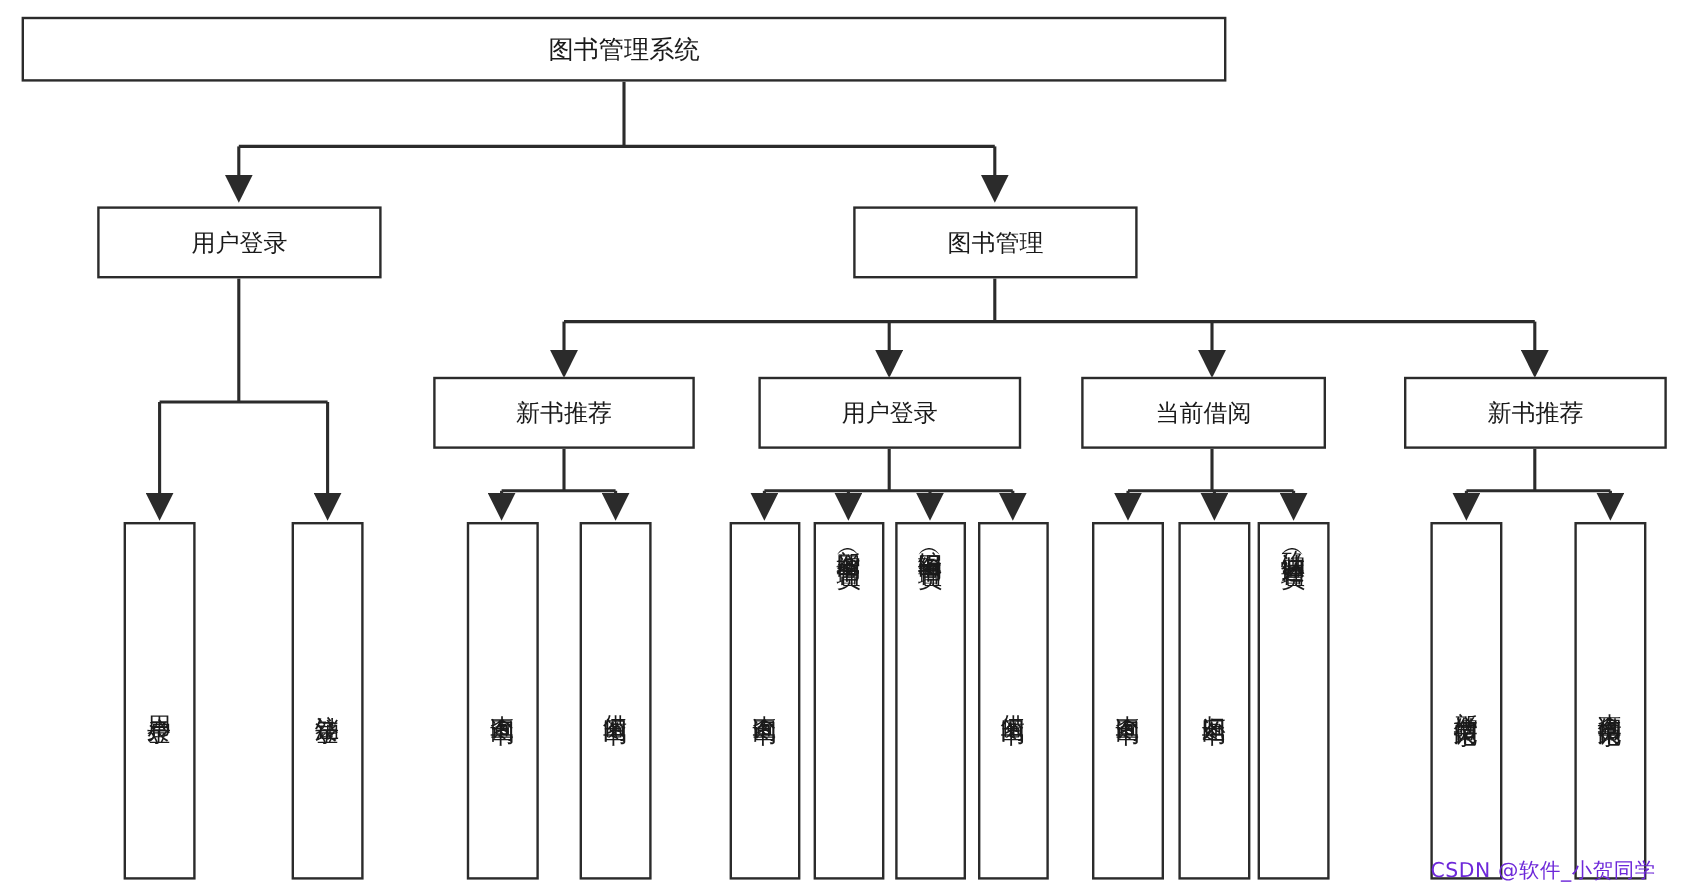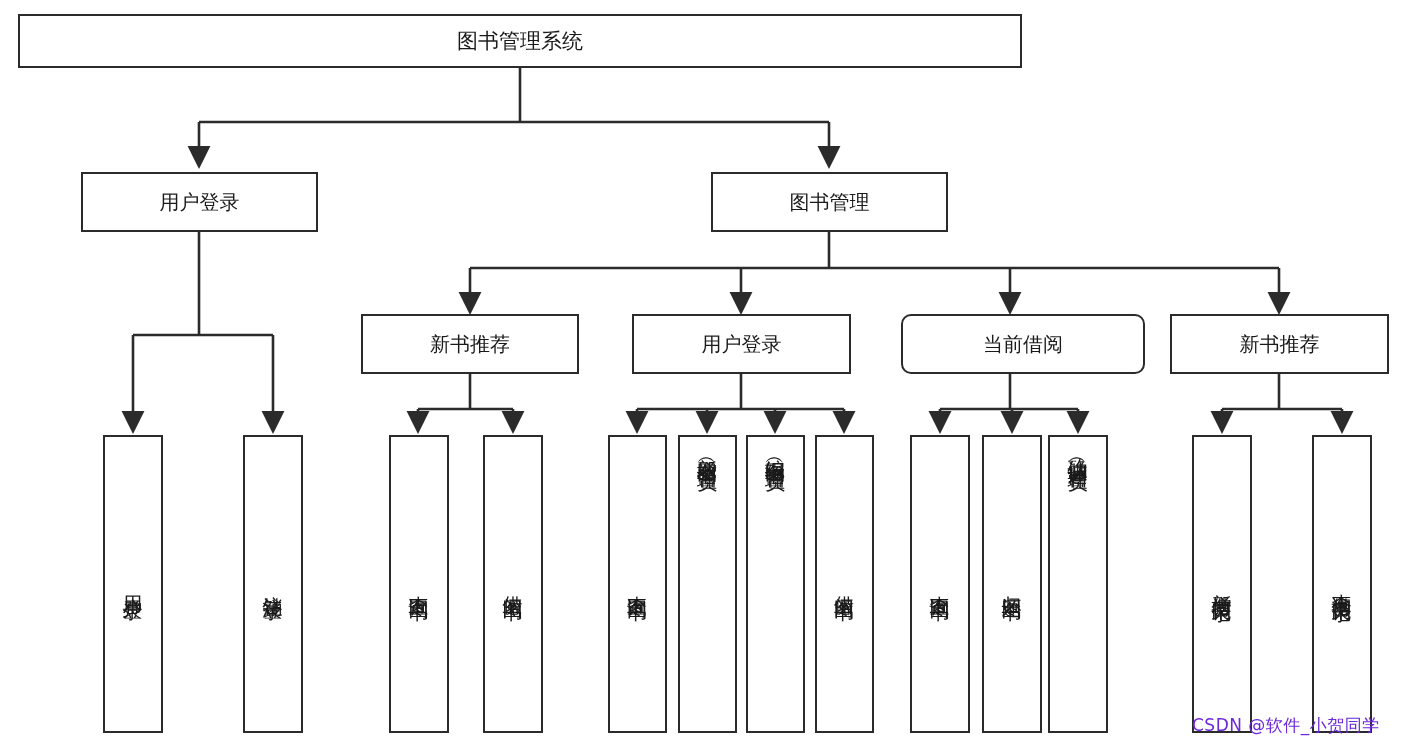--- a/index.html
+++ b/index.html
@@ -133,21 +133,21 @@
   <div class="node mid" style="left:711px; top:172px; width:237px; height:60px;">
     <span>图书管理</span>
   </div>
 
   <div class="node mid" style="left:361px; top:314px; width:218px; height:60px;">
     <span>新书推荐</span>
   </div>
   <div class="node mid" style="left:632px; top:314px; width:219px; height:60px;">
     <span>用户登录</span>
   </div>
-  <div class="node mid" style="left:901px; top:314px; width:244px; height:60px;border-radius:10px;">
+  <div class="node mid" style="left:901px; top:314px; width:204px; height:60px;">
     <span>当前借阅</span>
   </div>
   <div class="node mid" style="left:1170px; top:314px; width:219px; height:60px;">
     <span>新书推荐</span>
   </div>
 
   <div class="node leaf center-v" style="left:103px; top:435px; width:60px; height:298px;">
     <span class="vtext">用户登录</span>
   </div>
   <div class="node leaf center-v" style="left:243px; top:435px; width:60px; height:298px;">

